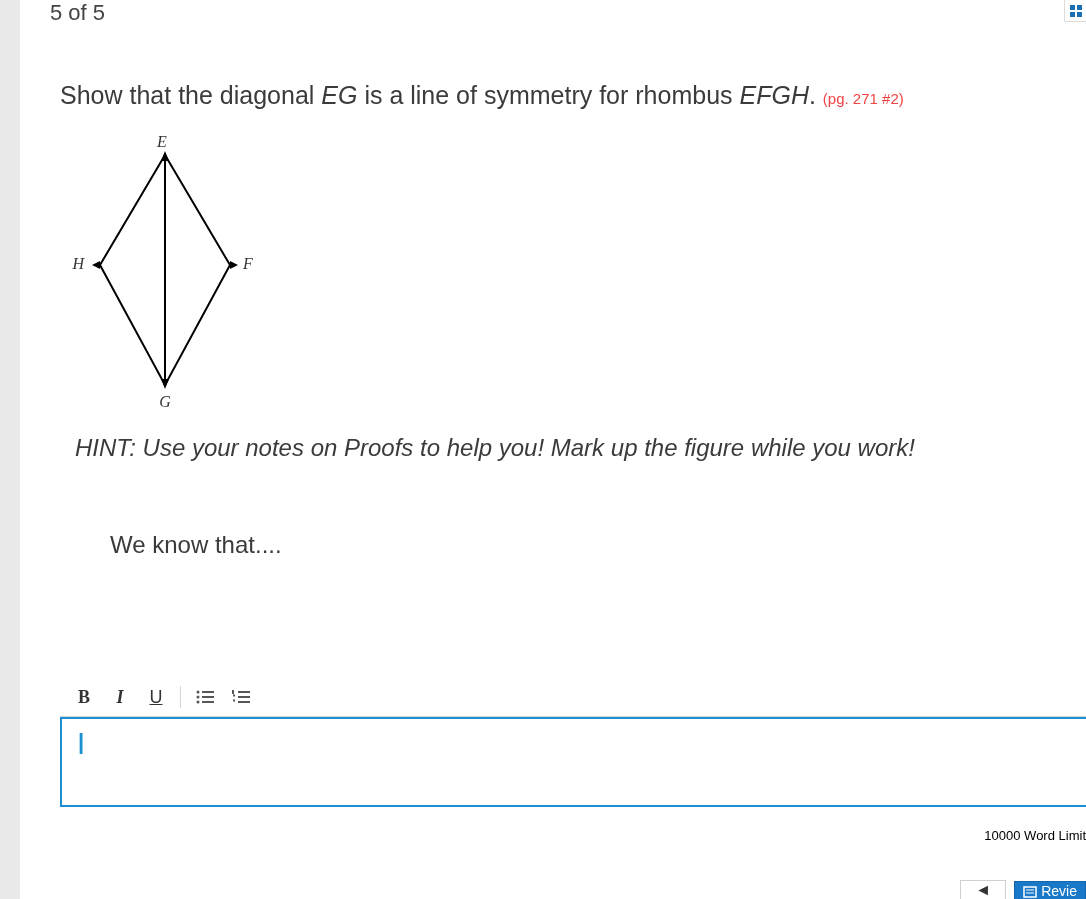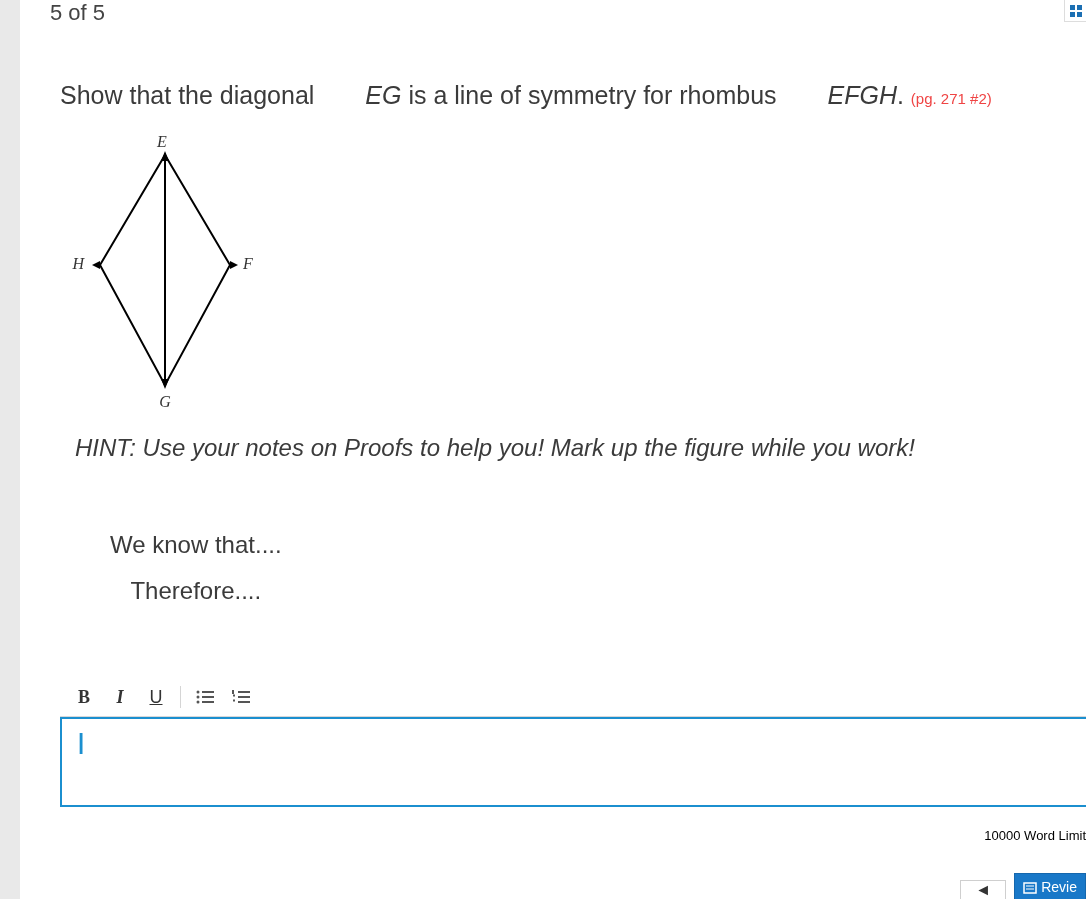--- a/index.html
+++ b/index.html
@@ -53,21 +53,21 @@
   }
   .question {
     position: absolute;
     left: 40px; top: 80px; right: 20px;
   }
   .q-text {
     font-size: 25px;
     color: #3b3b3b;
     line-height: 1.25;
   }
-  .q-text .it { font-style: italic; margin-left: 44px; }
+  .q-text .it { font-style: italic; }
   .q-text .ref { font-size: 15px; color: #ef4444; font-style: normal; }
   .figure {
     position: absolute;
     left: 50px; top: 135px;
     width: 190px; height: 280px;
   }
   .figure svg { overflow: visible; }
   .fig-label {
     font-size: 16px;
     fill: #333;
@@ -162,21 +162,21 @@
   }
   .btn-prev {
     width: 44px; height: 18px;
     background: #fff;
     border: 1px solid #cfcfcf;
     border-bottom: none;
     display:flex; align-items:center; justify-content:center;
     color:#333;
   }
   .btn-review {
-    height: 26px;
+    height: 18px;
     background: #1978c8;
     color: #fff;
     padding: 0 8px;
     font-size: 14px;
     display:flex; align-items:center;
     border: 1px solid #1567ad;
     border-bottom: none;
     box-sizing: border-box;
   }
   .btn-review .icon {
@@ -225,21 +225,20 @@
       <text x="173" y="134" class="fig-label" text-anchor="start">F</text>
       <text x="95" y="272" class="fig-label" text-anchor="middle">G</text>
       <text x="14" y="134" class="fig-label" text-anchor="end">H</text>
     </svg>
   </div>
 
   <div class="hint">HINT: Use your notes on Proofs to help you! Mark up the figure while you work!</div>
 
   <div class="starter-list">
     <div>We know that....</div>
-    <div>Therefore....</div>
   </div>
 
   <div class="editor-wrap">
     <div class="toolbar">
       <div class="tbtn bold">B</div>
       <div class="tbtn italic">I</div>
       <div class="tbtn under">U</div>
       <div class="tbar-sep"></div>
       <div class="tbtn list-icon">
         <svg width="18" height="16">

